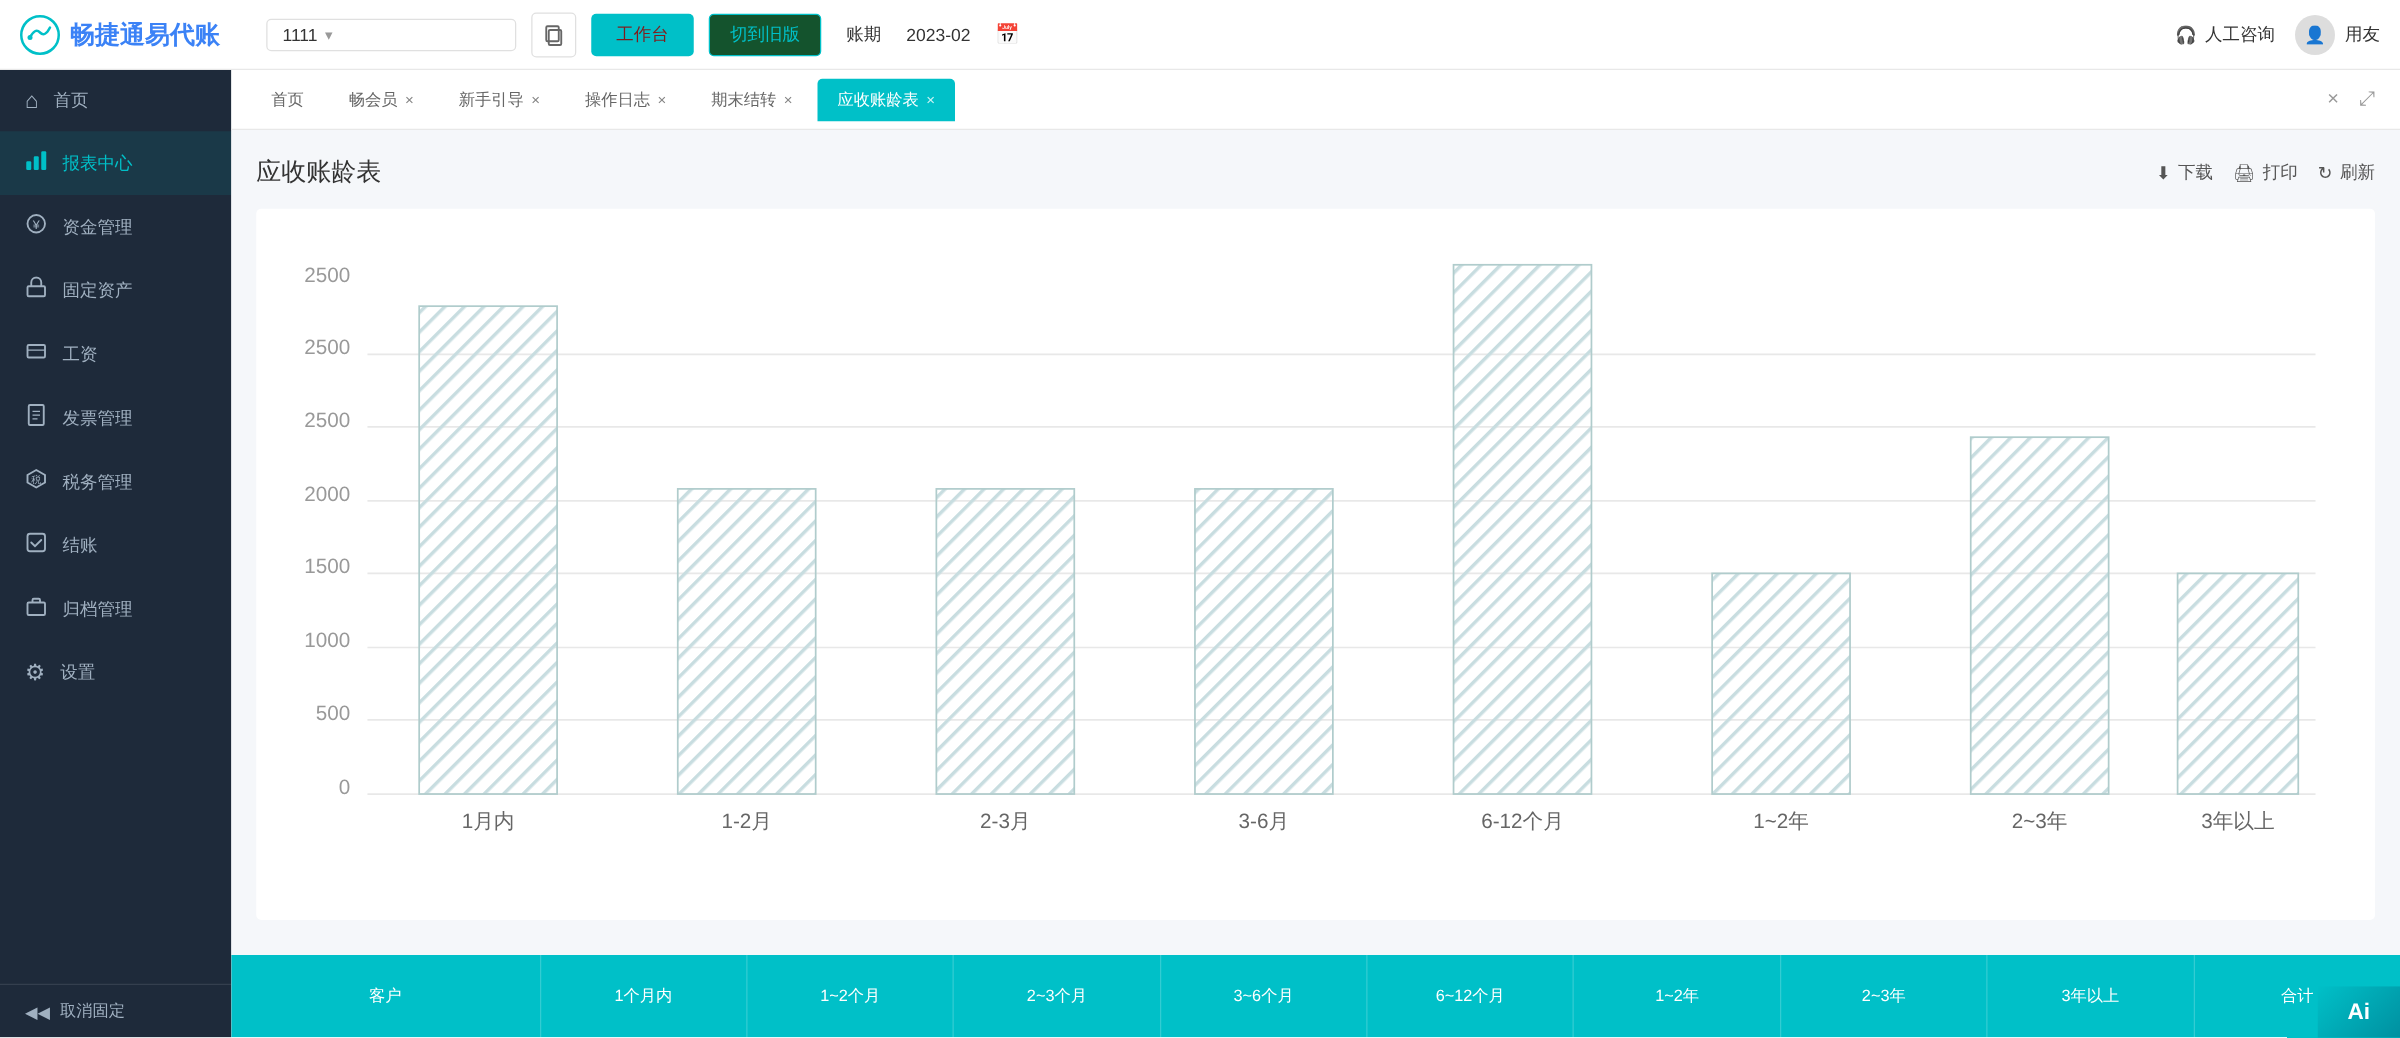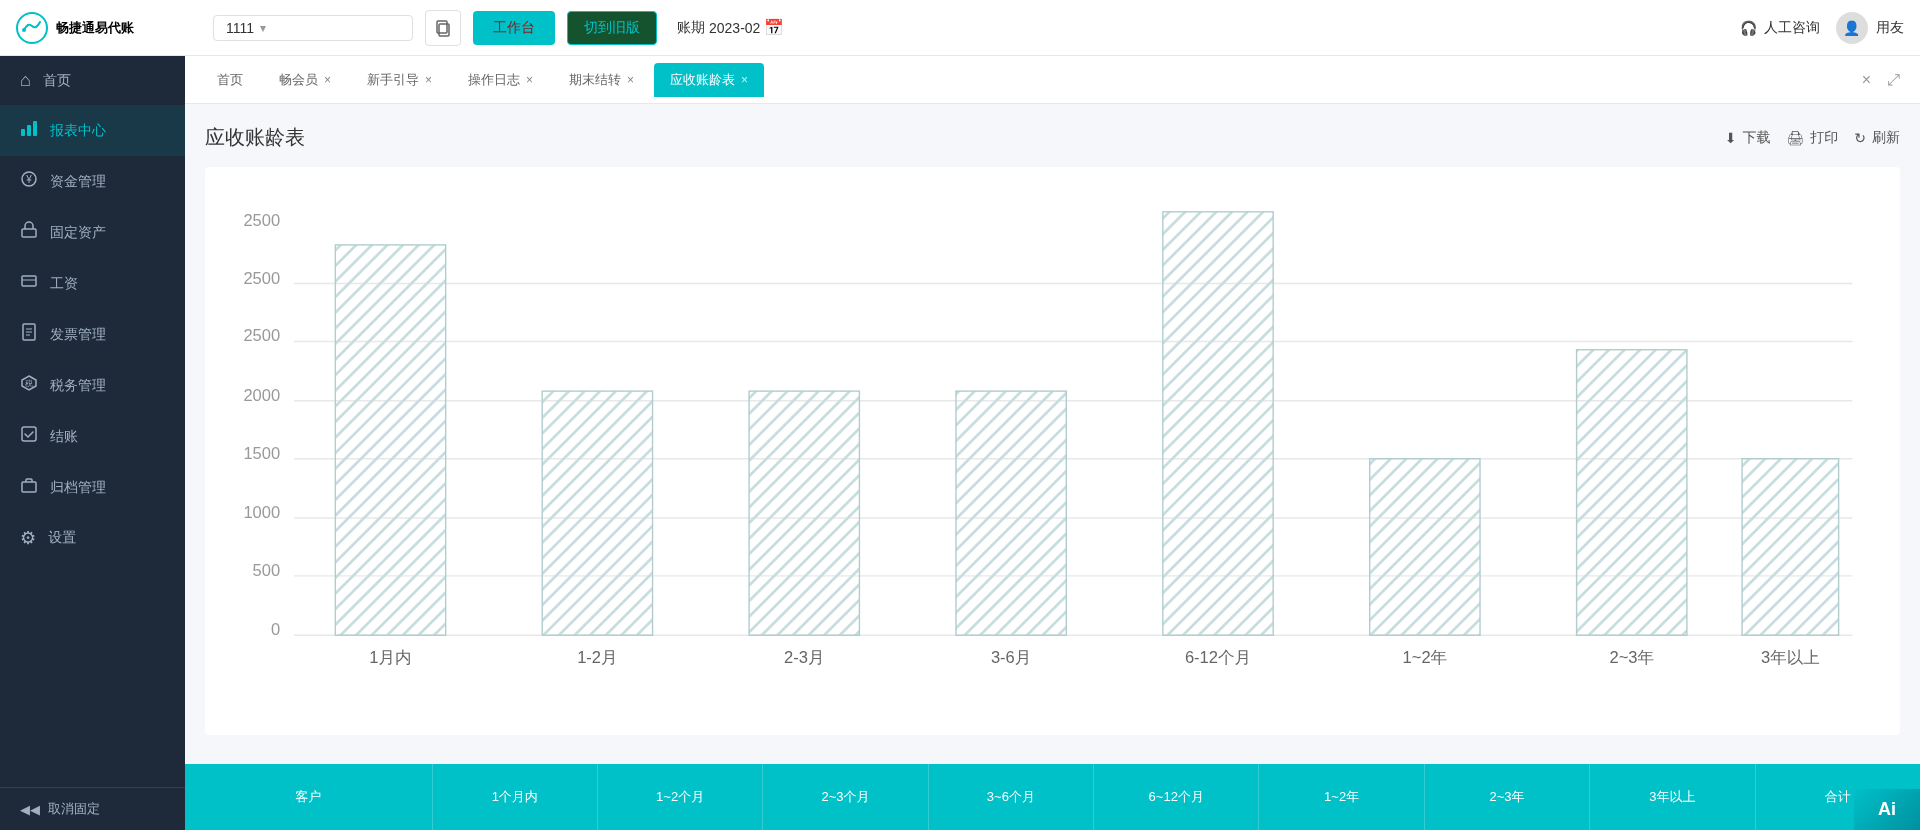--- a/index.html
+++ b/index.html
@@ -10,28 +10,28 @@
     .top-bar { display: flex; align-items: center; height: 56px; background: #fff; border-bottom: 1px solid #e8e8e8; padding: 0 16px; gap: 12px; flex-shrink: 0; }
     .main-area { display: flex; flex: 1; overflow: hidden; }
     .sidebar { width: 185px; background: #1e2a3a; display: flex; flex-direction: column; flex-shrink: 0; height: 100%; }
     .content-area { flex: 1; display: flex; flex-direction: column; overflow: hidden; }
     .tabs-bar { background: #fff; border-bottom: 1px solid #e8e8e8; display: flex; align-items: center; padding: 0 16px; height: 48px; flex-shrink: 0; gap: 4px; }
     .main-content { flex: 1; overflow-y: auto; padding: 20px; background: #f5f7fa; }
 
     
     .logo-area { display: flex; align-items: center; gap: 8px; width: 185px; flex-shrink: 0; }
     .logo-icon { width: 32px; height: 32px; }
-    .logo-text { color: #000000; font-size: 13px; font-weight: bold; white-space: nowrap; }
+    .logo-text { color: #3b82f6; font-size: 20px; font-weight: bold; white-space: nowrap; }
     .company-selector { display: flex; align-items: center; gap: 6px; border: 1px solid #e0e0e0; border-radius: 4px; padding: 4px 12px; background: #fff; min-width: 200px; cursor: pointer; }
     .company-name { font-size: 14px; color: #333; }
     .chevron-icon { color: #999; font-size: 12px; }
     .copy-btn { width: 36px; height: 36px; border: 1px solid #e0e0e0; border-radius: 4px; background: #fff; display: flex; align-items: center; justify-content: center; cursor: pointer; color: #666; }
     .workbench-btn { background: #00c0c8; color: #7f1d1d; border: none; padding: 8px 20px; border-radius: 4px; font-size: 14px; cursor: pointer; white-space: nowrap; }
     .switch-old-btn { border: 1px solid #00c0c8; color: #00c0c8; background: #14532d; padding: 7px 16px; border-radius: 4px; font-size: 14px; cursor: pointer; white-space: nowrap; text-align: right; }
-    .period-area { display: flex; align-items: center; gap: 4px; font-size: 14px; color: #333; margin-left: 8px; }
+    .period-area { display: flex; align-items: center; gap: 20px; font-size: 14px; color: #333; margin-left: 8px; }
     .period-icon { color: #00c0c8; font-size: 16px; }
     .right-actions { margin-left: auto; display: flex; align-items: center; gap: 16px; }
     .consult-btn { display: flex; align-items: center; gap: 6px; font-size: 14px; color: #333; cursor: pointer; }
     .user-area { display: flex; align-items: center; gap: 8px; font-size: 14px; color: #333; cursor: pointer; }
     .user-avatar { width: 32px; height: 32px; border-radius: 50%; background: #ddd; display: flex; align-items: center; justify-content: center; color: #999; }
 
     
     .sidebar-scroll { overflow-y: auto; overflow-x: hidden; flex: 1; }
     .sidebar-item { display: flex; align-items: center; gap: 12px; padding: 14px 20px; color: #a0b0c0; font-size: 14px; cursor: pointer; transition: background 0.2s; white-space: nowrap; }
     .sidebar-item.active { color: #00c0c8; background: rgba(0,192,200,0.1); }

